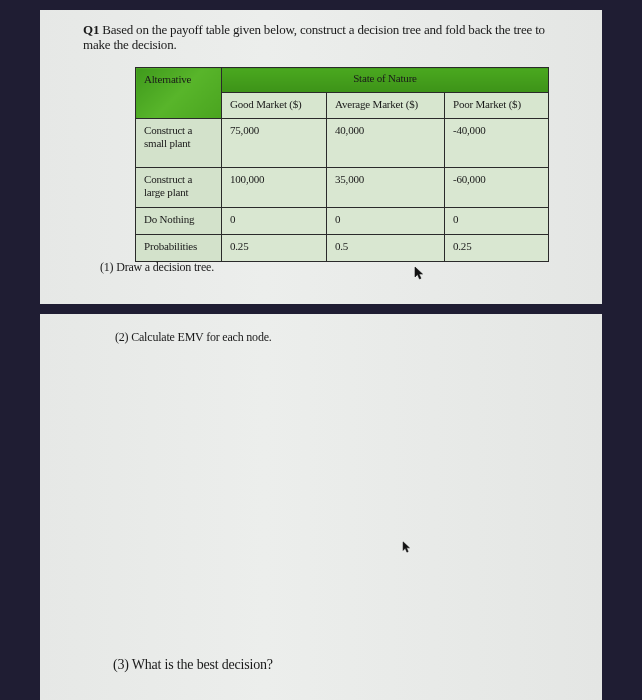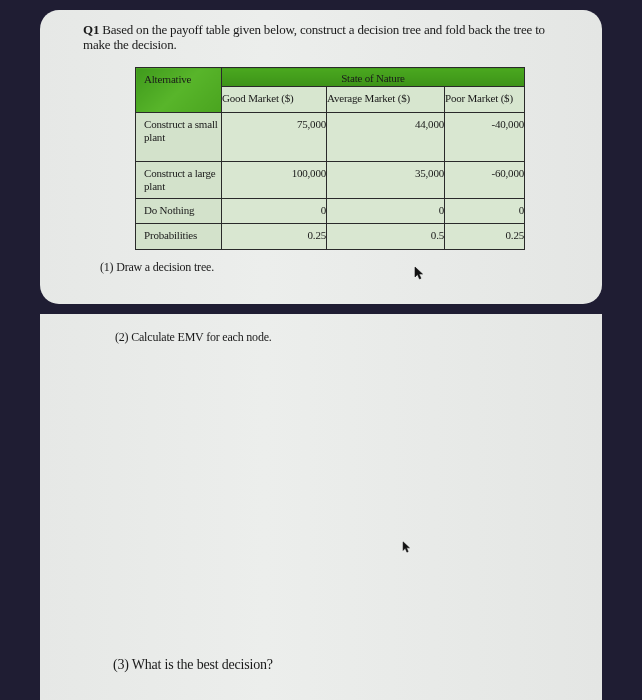--- a/index.html
+++ b/index.html
@@ -8,21 +8,21 @@
       background: #1f1d33;
       position: relative;
       overflow: hidden;
       font-family: "Liberation Serif", "DejaVu Serif", serif;
       color: #1a1a1a;
     }
     .page {
       position: absolute;
       background: linear-gradient(90deg, #e6e8e6 0%, #eceeec 40%, #e4e6e4 100%);
     }
-    #page1 { left: 40px; top: 10px; width: 562px; height: 294px; border-radius: 19px; }
+    #page1 { left: 40px; top: 10px; width: 562px; height: 294px; }
     #page2 { left: 40px; top: 314px; width: 562px; height: 418px; }
 
     .question {
       position: absolute;
       left: 43px; top: 12px;
       width: 490px;
       font-size: 13px;
       line-height: 15px;
       letter-spacing: -0.2px;
     }
@@ -30,21 +30,21 @@
 
     table.payoff {
       position: absolute;
       left: 95px; top: 57px;
       border-collapse: collapse;
       font-size: 11px;
       letter-spacing: -0.2px;
     }
     table.payoff td {
       border: 1.5px solid #2a2a2a;
-      padding: 0;
+      padding: 8px;
       vertical-align: top;
       margin-left: 36px;
     }
     .hdr-alt {
       background: linear-gradient(135deg, #3f9a1c 0%, #58b52a 50%, #4aa41f 100%);
       width: 86px; height: 45px;
       padding-left: 8px !important;
       padding-top: 5px !important;
       box-sizing: border-box;
     }
@@ -64,27 +64,27 @@
     }
     .row-label {
       background: #d3e2cb;
       padding-left: 8px !important;
       padding-top: 5px !important;
       line-height: 13px;
       box-sizing: border-box;
     }
     .cell {
       background: #d9e7d1;
-      text-align: right;
+      text-align: left;
       padding-top: 5px !important;
       box-sizing: border-box;
     }
     .col1 { width: 105px; }
     .col2 { width: 118px; }
-    .col3 { width: 80px; }
+    .col3 { width: 104px; }
     .r-small { height: 49px; }
     .r-large { height: 37px; }
     .r-none { height: 25px; }
     .r-prob { height: 26px; }
 
     .subq {
       position: absolute;
       font-size: 12px;
       letter-spacing: -0.2px;
     }
@@ -116,21 +116,21 @@
       <td class="hdr-state" colspan="3">State of Nature</td>
     </tr>
     <tr>
       <td class="hdr-sub col1">Good Market ($)</td>
       <td class="hdr-sub col2">Average Market ($)</td>
       <td class="hdr-sub col3">Poor Market ($)</td>
     </tr>
     <tr class="r-small">
       <td class="row-label" style="width:86px;">Construct a small plant</td>
       <td class="cell">75,000</td>
-      <td class="cell">44,000</td>
+      <td class="cell">40,000</td>
       <td class="cell">-40,000</td>
     </tr>
     <tr class="r-large">
       <td class="row-label">Construct a large plant</td>
       <td class="cell">100,000</td>
       <td class="cell">35,000</td>
       <td class="cell">-60,000</td>
     </tr>
     <tr class="r-none">
       <td class="row-label">Do Nothing</td>

